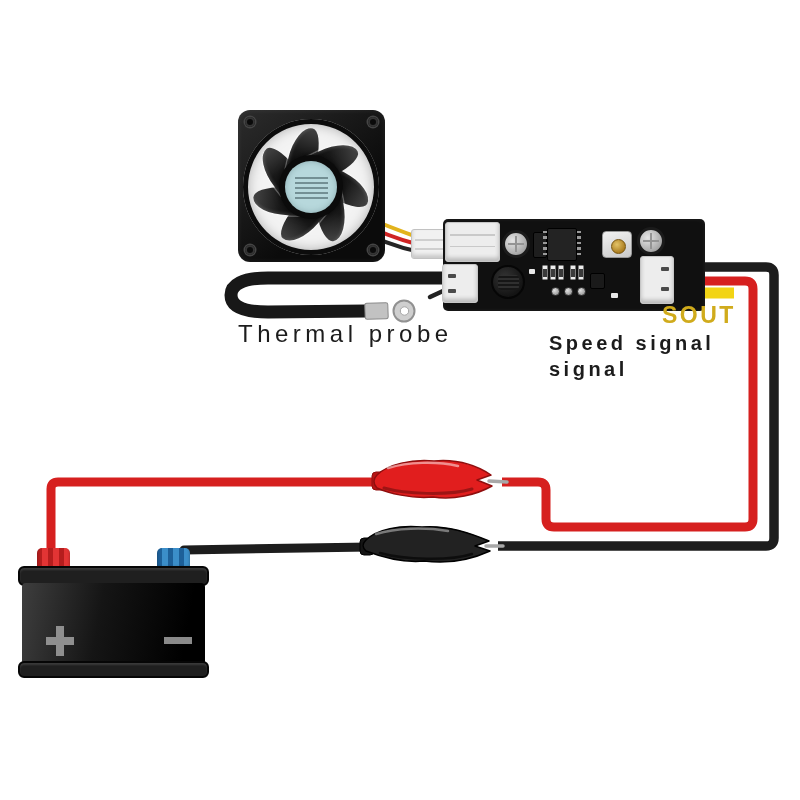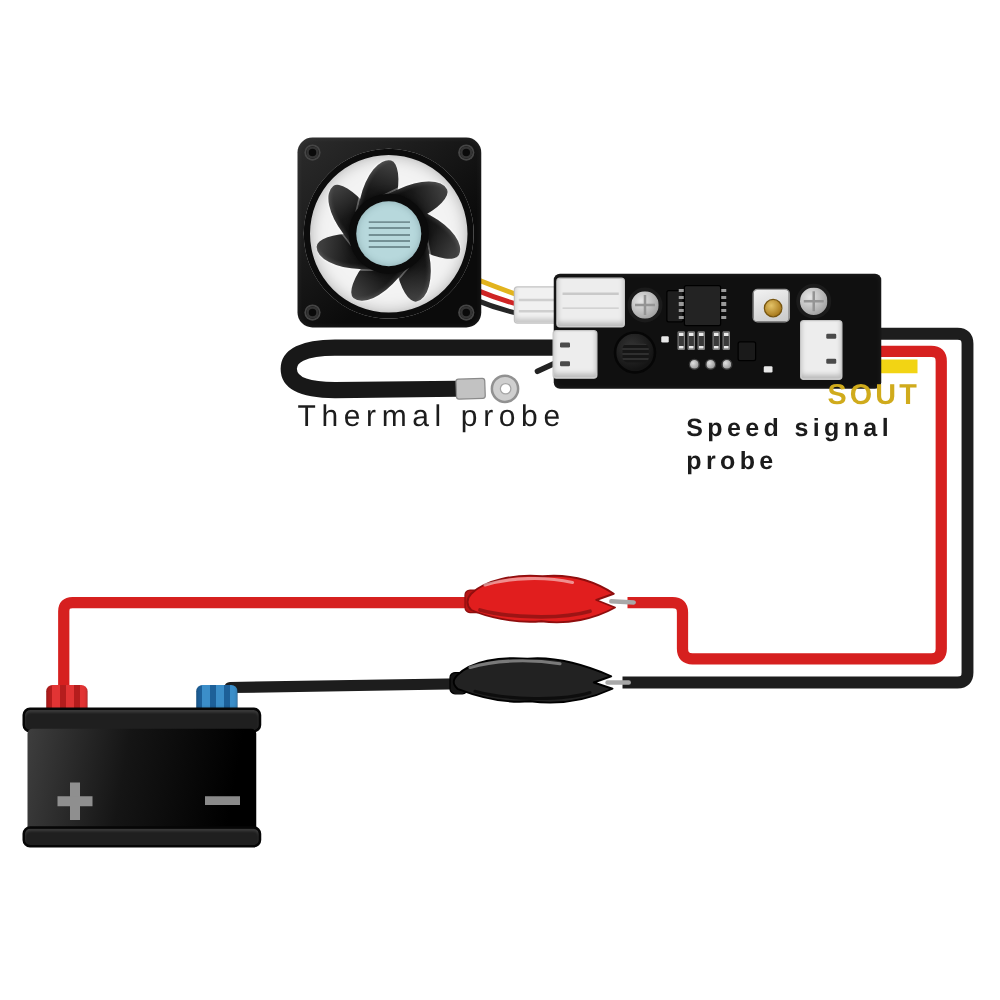--- a/index.html
+++ b/index.html
@@ -229,17 +229,17 @@
           <div class="h"></div>
       </div>
       <div class="bat-minus"></div>
     </div>
     <div class="bat-band bottom"></div>
   </div>
 
   <div class="caption thermal-label">Thermal probe</div>
   <div class="caption speed-label">
     <div>Speed signal</div>
-    <div>probe</div>
+    <div>signal</div>
   </div>
   <div class="caption sout-label">SOUT</div>
 
 </div>
 
 </body></html>

